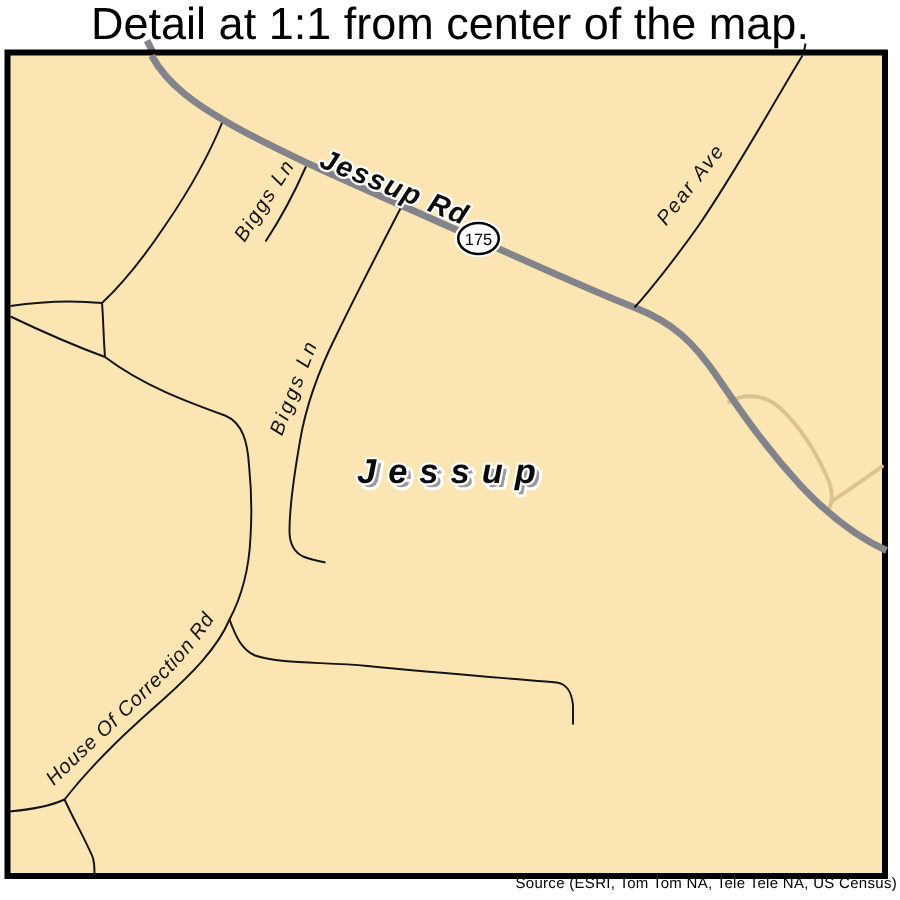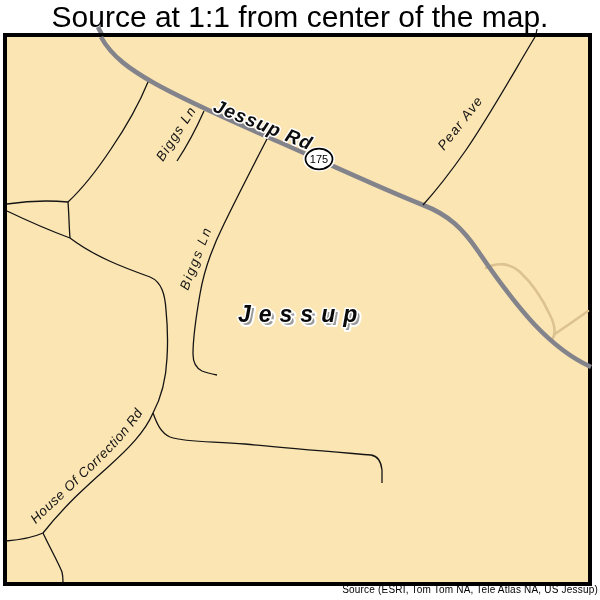--- a/index.html
+++ b/index.html
@@ -11,21 +11,21 @@
   #mapsvg{position:absolute;top:0;left:0;}
   #source{position:absolute;top:584px;right:2px;font-size:10px;color:#000;
           white-space:nowrap;letter-spacing:0.2px;}
   text{font-family:"Liberation Sans", sans-serif;}
   .halo{paint-order:stroke;stroke:#ffffff;stroke-width:3px;stroke-linejoin:round;}
   .halo4{paint-order:stroke;stroke:#ffffff;stroke-width:4px;stroke-linejoin:round;}
 </style>
 </head>
 <body>
 
-<div id="title">Source at 1:1 from center of the map.</div>
+<div id="title">Detail at 1:1 from center of the map.</div>
 
 <svg id="mapsvg" width="600" height="600" viewBox="0 0 600 600">
 
   <path d="M 98,27 L 103,37" fill="none" stroke-width="4.6" stroke="#83838C"></path>
   <path d="M 537,29 L 535.5,37" fill="none" stroke-width="1.3" stroke="#141414"></path>
 
   <rect x="3" y="33" width="589" height="553" fill="#000000"></rect>
   <rect x="7" y="37" width="581" height="545" fill="#FBE5B3"></rect>
 
   <g fill="none" stroke-width="2.6" stroke-linecap="round" stroke="#DCC290">
@@ -68,13 +68,13 @@
   <text font-size="13.5" font-style="italic" fill="#141414" style="letter-spacing:0.5px">
     <textPath href="#houseLabelPath" startOffset="0">House Of Correction Rd</textPath>
   </text>
 
   <g transform="translate(238,322)" font-size="23" font-weight="bold" font-style="italic" style="letter-spacing:8px">
     <text x="3" y="2.5" class="halo4" fill="#9b9b9b">Jessup</text>
     <text x="0" y="0" class="halo" fill="#0a0a0a">Jessup</text>
   </g>
 </svg>
 
-<div id="source">Source (ESRI, Tom Tom NA, Tele Atlas NA, US Jessup)</div>
+<div id="source">Source (ESRI, Tom Tom NA, Tele Tele NA, US Census)</div>
 
 </body></html>

